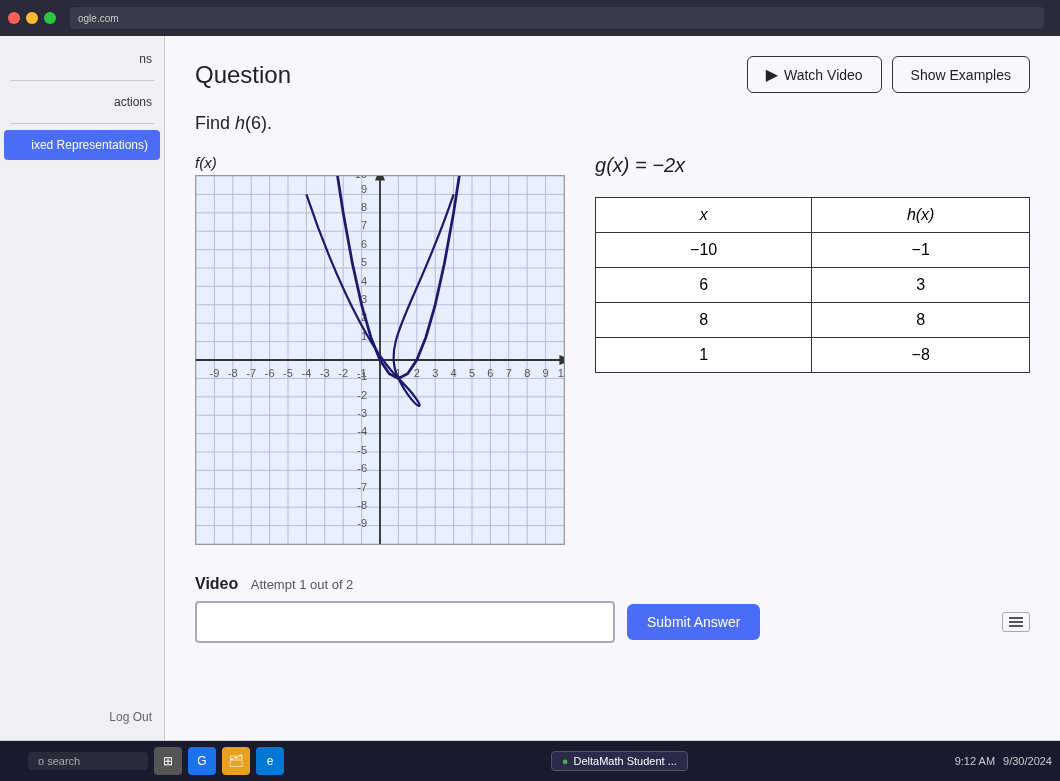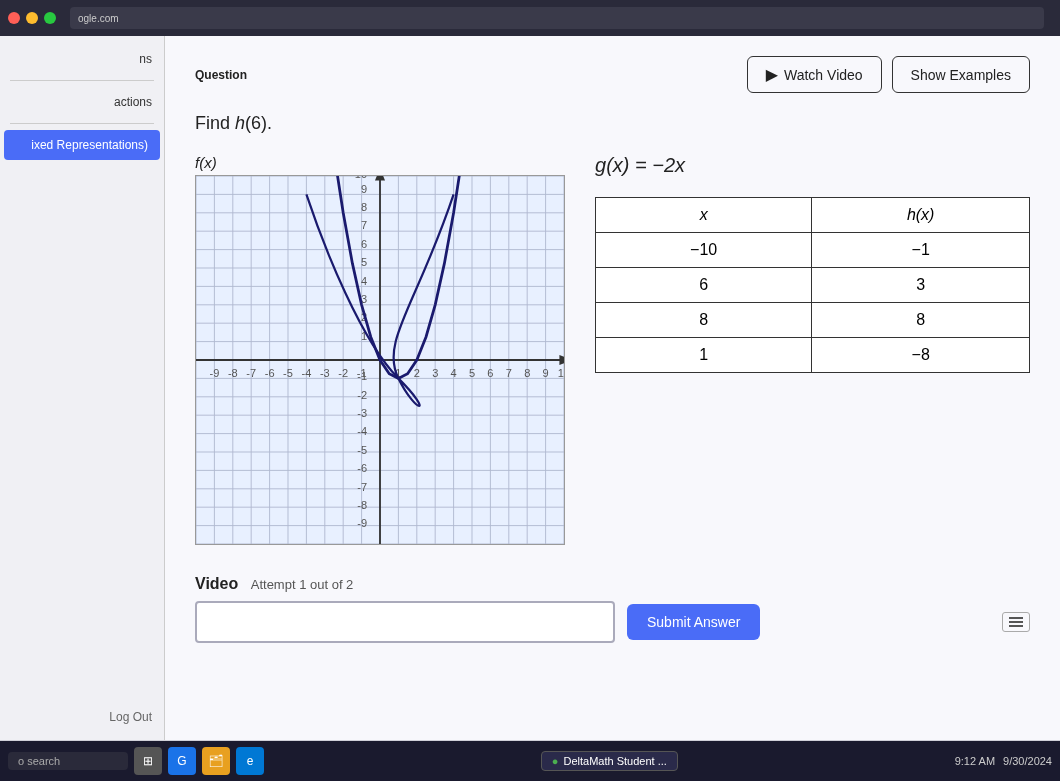--- a/index.html
+++ b/index.html
@@ -65,20 +65,21 @@
       color: #ccc;
       font-size: 11px;
     }
     .taskbar-search {
       background: #2a2a3a;
       border-radius: 4px;
       padding: 3px 10px;
       color: #aaa;
       font-size: 11px;
       width: 120px;
+      margin-left: 20px;
     }
 
     
     .browser-chrome {
       position: absolute;
       top: 0;
       left: 0;
       width: 100%;
       height: 740px;
       background: #e8e8ec;
@@ -167,22 +168,22 @@
     }
 
     
     .header-row {
       display: flex;
       align-items: center;
       justify-content: space-between;
       margin-bottom: 20px;
     }
     .question-label {
-      font-size: 12px;
-      font-weight: bold;
+      font-size: 24px;
+      font-weight: normal;
       color: #222;
     }
     .header-buttons {
       display: flex;
       gap: 10px;
     }
     .header-btn {
       border: 1.5px solid #333;
       border-radius: 6px;
       padding: 8px 18px;

